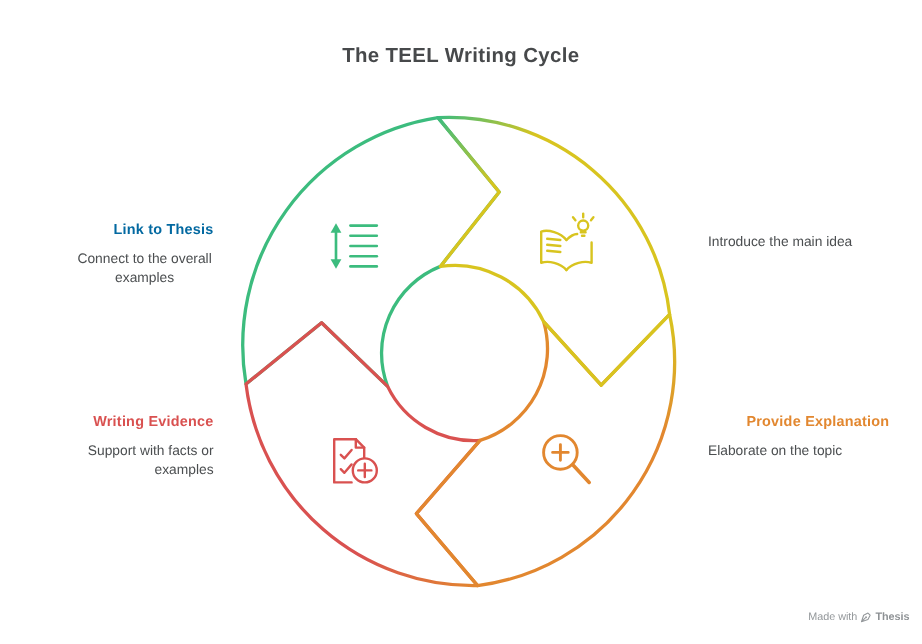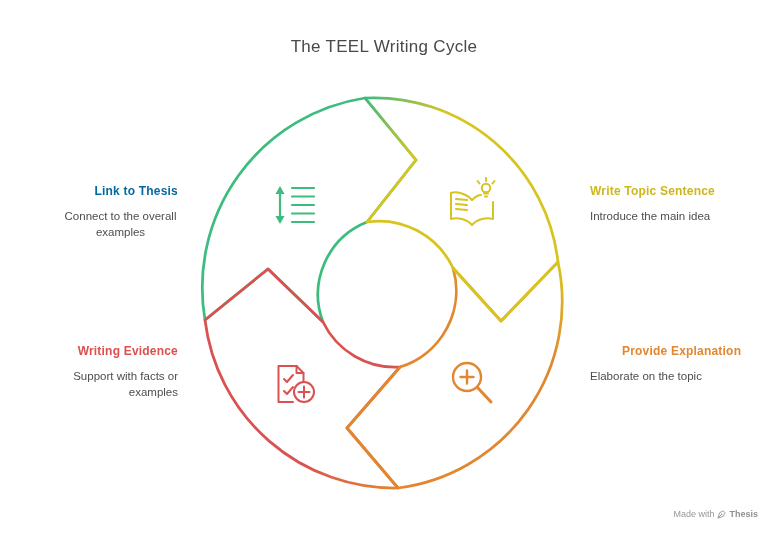--- a/index.html
+++ b/index.html
@@ -6,21 +6,21 @@
   #canvas{
     position:relative;
     width:768px;height:537px;
     background:#ffffff;
     font-family:"Liberation Sans", sans-serif;
     overflow:hidden;
   }
   .title{
     position:absolute;top:37px;left:0;width:100%;
     text-align:center;
-    font-size:17px;font-weight:normal;color:#47494b;
+    font-size:17px;font-weight:bold;color:#47494b;
     letter-spacing:.3px;
   }
   svg.cycle{position:absolute;left:0;top:0;}
   .step{position:absolute;font-size:11.5px;color:#4b4e50;}
   .step h3{margin:0;font-size:12px;font-weight:bold;line-height:14px;letter-spacing:.2px;}
   .step .desc{margin-top:10px;}
   .step .line{line-height:16px;white-space:nowrap;}
   #step-tl{left:63px;top:184px;width:115px;}
   #step-tl h3{text-align:right;color:#0369a1;}
   #step-tl .desc{text-align:center;}
@@ -110,21 +110,20 @@
 
   <div class="step" id="step-tl">
     <h3>Link to Thesis</h3>
     <div class="desc">
       <div class="line">Connect to the overall</div>
       <div class="line">examples</div>
     </div>
   </div>
 
   <div class="step" id="step-tr">
-    <h3>Write Topic Sentence</h3>
     <div class="desc">
       <div class="line">Introduce the main idea</div>
     </div>
   </div>
 
   <div class="step" id="step-br">
     <h3>Provide Explanation</h3>
     <div class="desc">
       <div class="line">Elaborate on the topic</div>
     </div>

